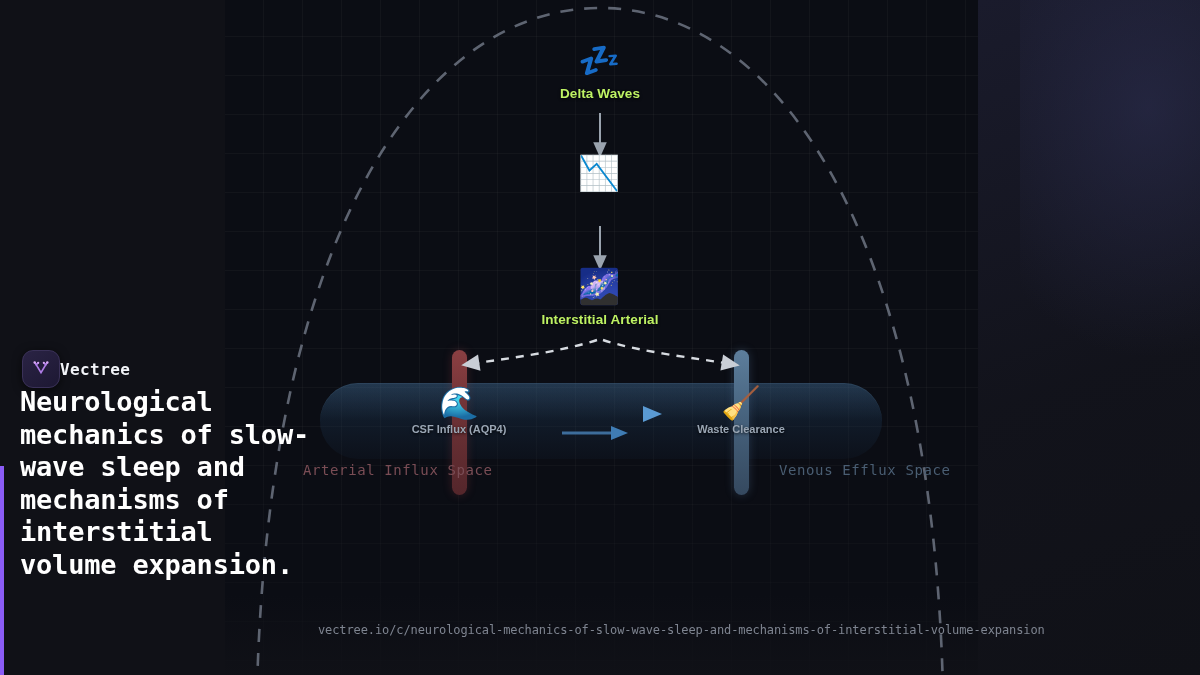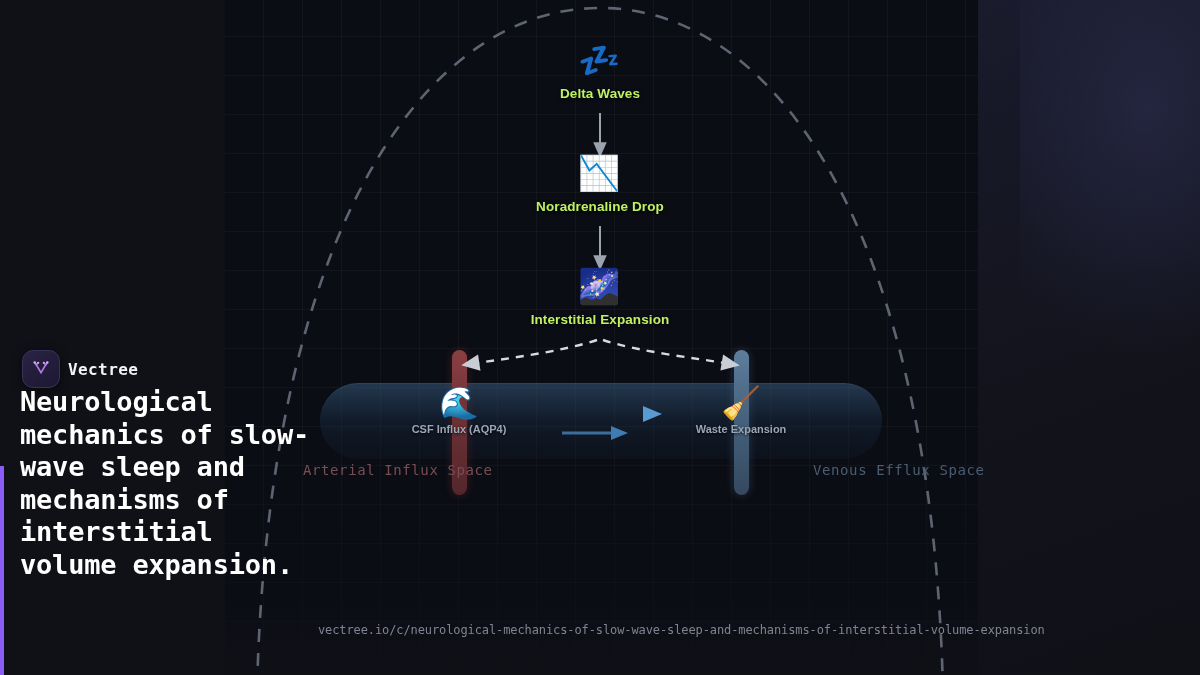--- a/index.html
+++ b/index.html
@@ -98,24 +98,24 @@
   }
   #band-csf{left:459px;top:385px;}
   #band-waste{left:741px;top:385px;}
 
   
   .zone-caption{
     position:absolute;font-family:"DejaVu Sans Mono","Liberation Mono",monospace;
     font-size:14px;letter-spacing:.6px;white-space:nowrap;
   }
   #zone-arterial{left:303px;top:462px;color:#7a4d55;}
-  #zone-venous{left:813px;top:462px;color:#4a5e73;}
-
-  
-  .brandrow{position:absolute;left:22px;top:350px;display:flex;align-items:center;gap:8px;}
+  #zone-venous{left:779px;top:462px;color:#4a5e73;}
+
+  
+  .brandrow{position:absolute;left:22px;top:350px;display:flex;align-items:center;gap:0;}
   .logo{
     width:36px;height:36px;border-radius:11px;
     background:linear-gradient(145deg,#2a2344,#1d1833);
     border:1px solid #3a3158;
     display:flex;align-items:center;justify-content:center;
     box-shadow:0 2px 10px rgba(0,0,0,.6);
   }
   .brandname{
     font-family:"DejaVu Sans Mono","Liberation Mono",monospace;
     font-size:16px;font-weight:bold;color:#f2f4f8;letter-spacing:.4px;
@@ -186,36 +186,35 @@
     </g>
   </svg>
 
   <div class="node" id="node-delta">
     <span class="emoji">💤</span>
     <span class="label">Delta Waves</span>
   </div>
 
   <div class="node" id="node-nora">
     <span class="emoji">📉</span>
-    <span class="label">Noradrenaline Drop</span>
   </div>
 
   <div class="node" id="node-inter">
     <span class="emoji">🌌</span>
-    <span class="label">Interstitial Expansion</span>
+    <span class="label">Interstitial Arterial</span>
   </div>
 
   <div class="band-node" id="band-csf">
     <span class="emoji">🌊</span>
     <span class="label">CSF Influx (AQP4)</span>
   </div>
 
   <div class="band-node" id="band-waste">
     <span class="emoji">🧹</span>
-    <span class="label">Waste Expansion</span>
+    <span class="label">Waste Clearance</span>
   </div>
 
   <div class="zone-caption" id="zone-arterial">Arterial Influx Space</div>
   <div class="zone-caption" id="zone-venous">Venous Efflux Space</div>
 
   <div class="brandrow">
     <div class="logo">
       <svg width="22" height="22" viewBox="0 0 22 22" aria-hidden="true">
         <g stroke="#b07de8" stroke-width="1.7" fill="none" stroke-linecap="round">
           <path d="M6.2 6.6 L11 14.6 L15.8 6.6"></path>

